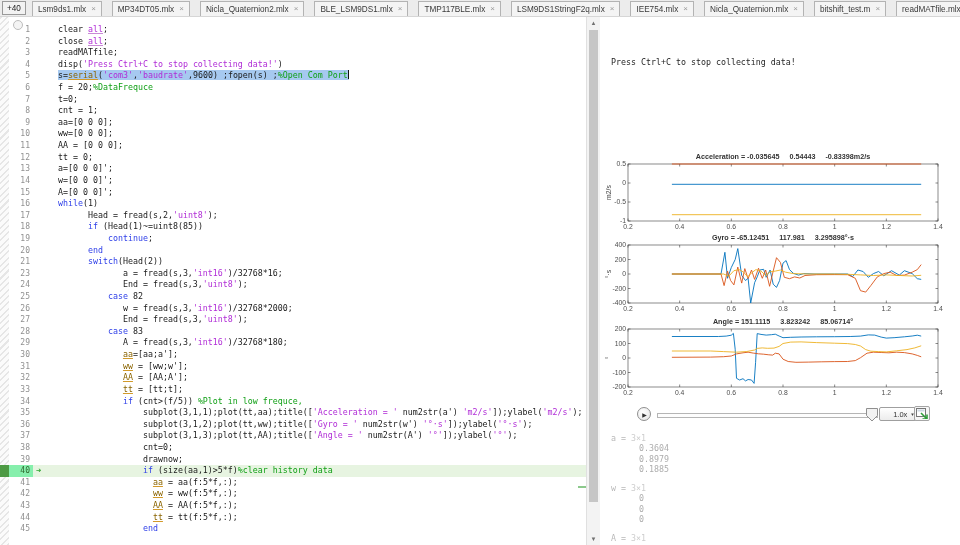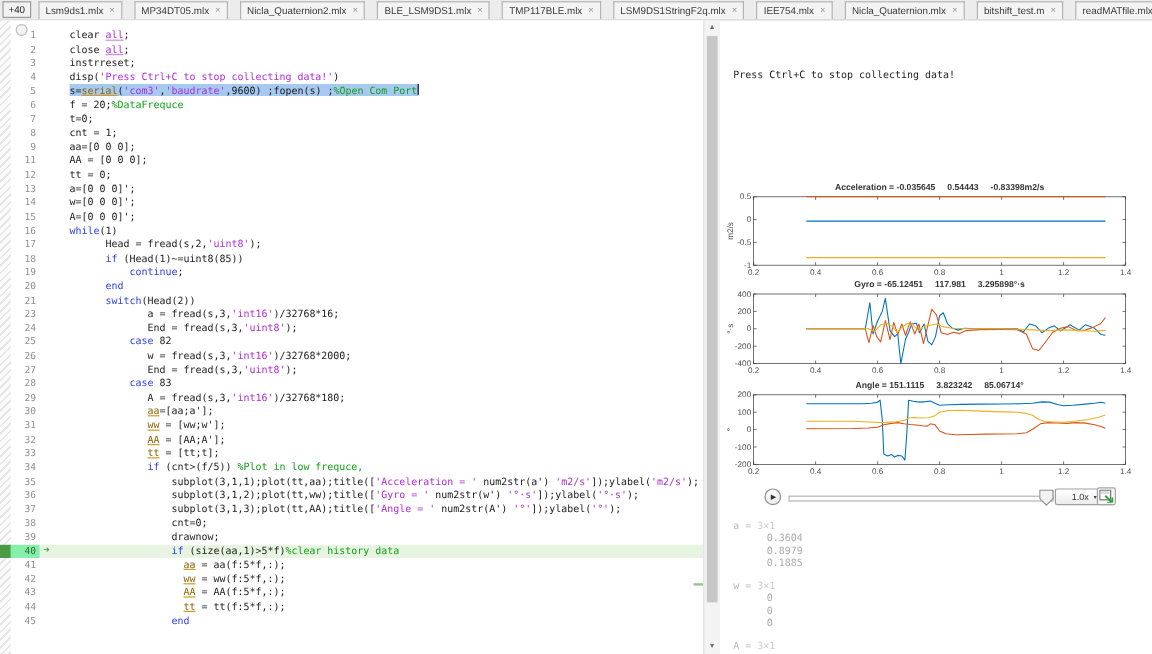--- a/index.html
+++ b/index.html
@@ -142,21 +142,21 @@
         <span class="src"><span>clear </span><span class="a">all</span><span>;</span></span>
       </div>
       <div class="cl">
         <span class="edge"></span>
         <span class="num">2</span>
         <span class="src"><span>close </span><span class="a">all</span><span>;</span></span>
       </div>
       <div class="cl">
         <span class="edge"></span>
         <span class="num">3</span>
-        <span class="src"><span>instrreset;</span></span>
+        <span class="src"><span>readMATfile;</span></span>
       </div>
       <div class="cl">
         <span class="edge"></span>
         <span class="num">4</span>
         <span class="src"><span>disp(</span><span class="s">'Press Ctrl+C to stop collecting data!'</span><span>)</span></span>
       </div>
       <div class="cl">
         <span class="edge"></span>
         <span class="num">5</span>
         <span class="src"><span class="sel"><span>s=</span><span class="w">serial</span><span>(</span><span class="s">'com3'</span><span>,</span><span class="s">'baudrate'</span><span>,9600) ;fopen(s) ;</span><span class="c">%Open Com Port</span><span class="caret"></span></span></span>
@@ -173,20 +173,25 @@
       </div>
       <div class="cl">
         <span class="edge"></span>
         <span class="num">8</span>
         <span class="src"><span>cnt = 1;</span></span>
       </div>
       <div class="cl">
         <span class="edge"></span>
         <span class="num">9</span>
         <span class="src"><span>aa=[0 0 0];</span></span>
+      </div>
+      <div class="cl">
+        <span class="edge"></span>
+        <span class="num">10</span>
+        <span class="src"><span>ww=[0 0 0];</span></span>
       </div>
       <div class="cl">
         <span class="edge"></span>
         <span class="num">11</span>
         <span class="src"><span>AA = [0 0 0];</span></span>
       </div>
       <div class="cl">
         <span class="edge"></span>
         <span class="num">12</span>
         <span class="src"><span>tt = 0;</span></span>

